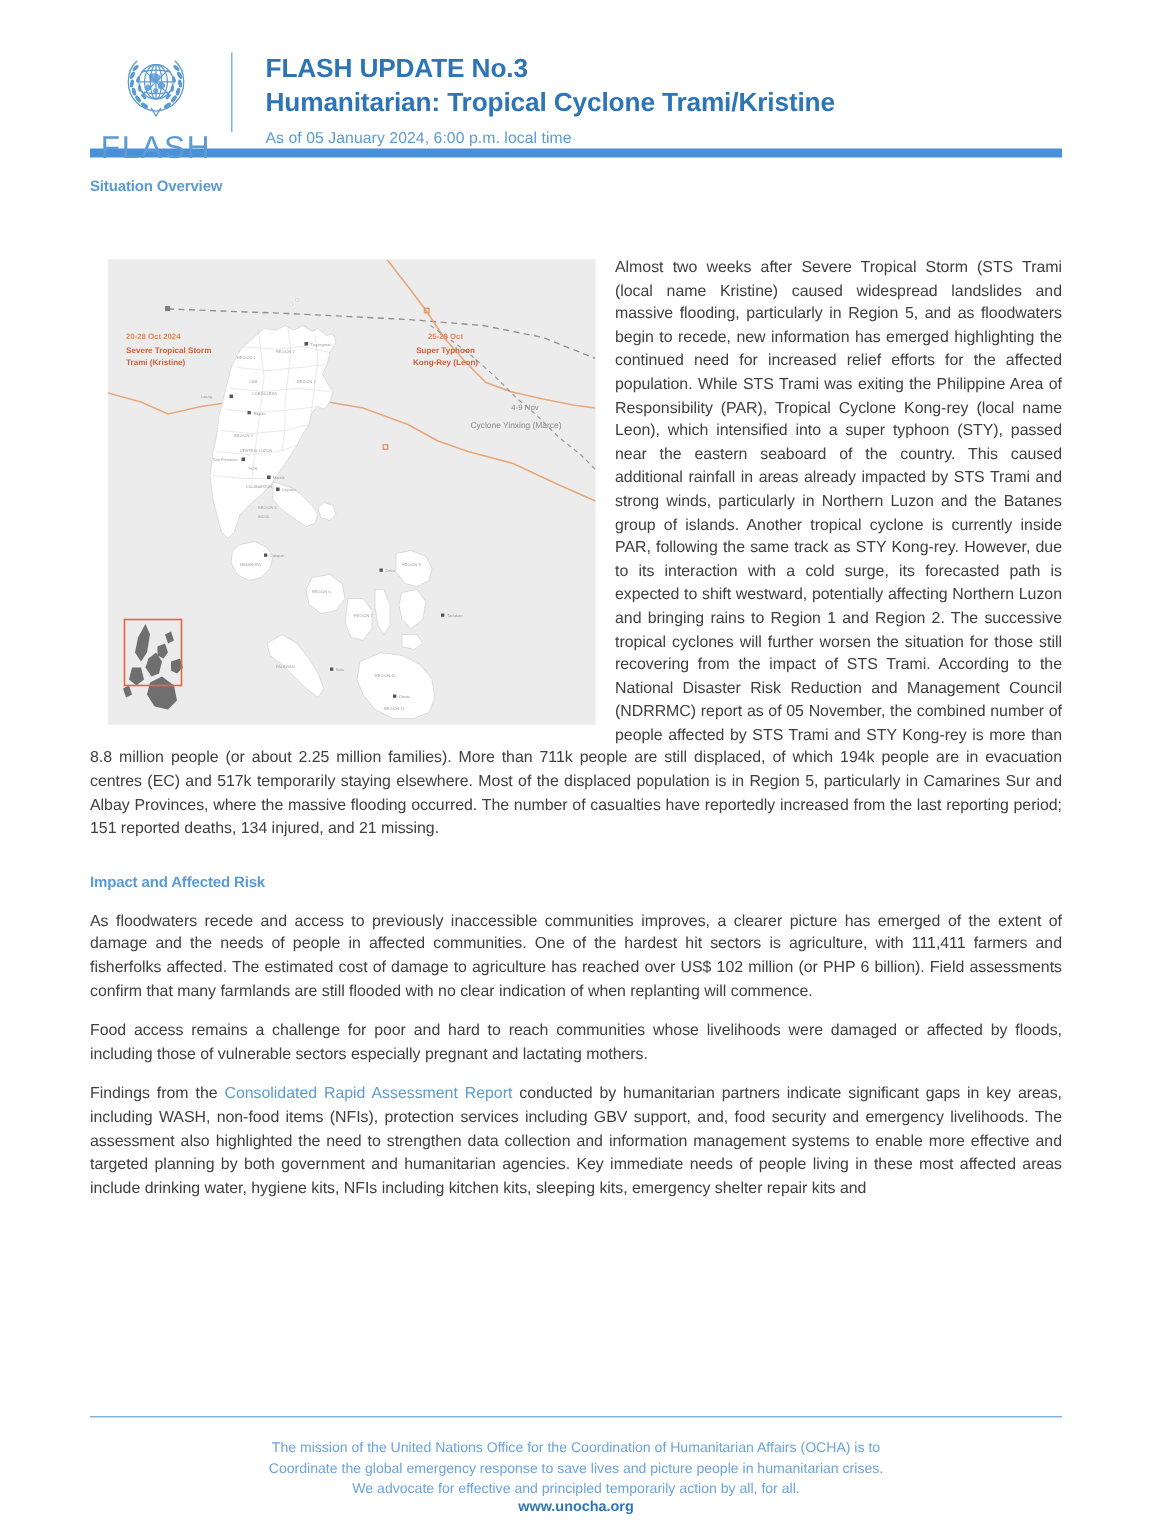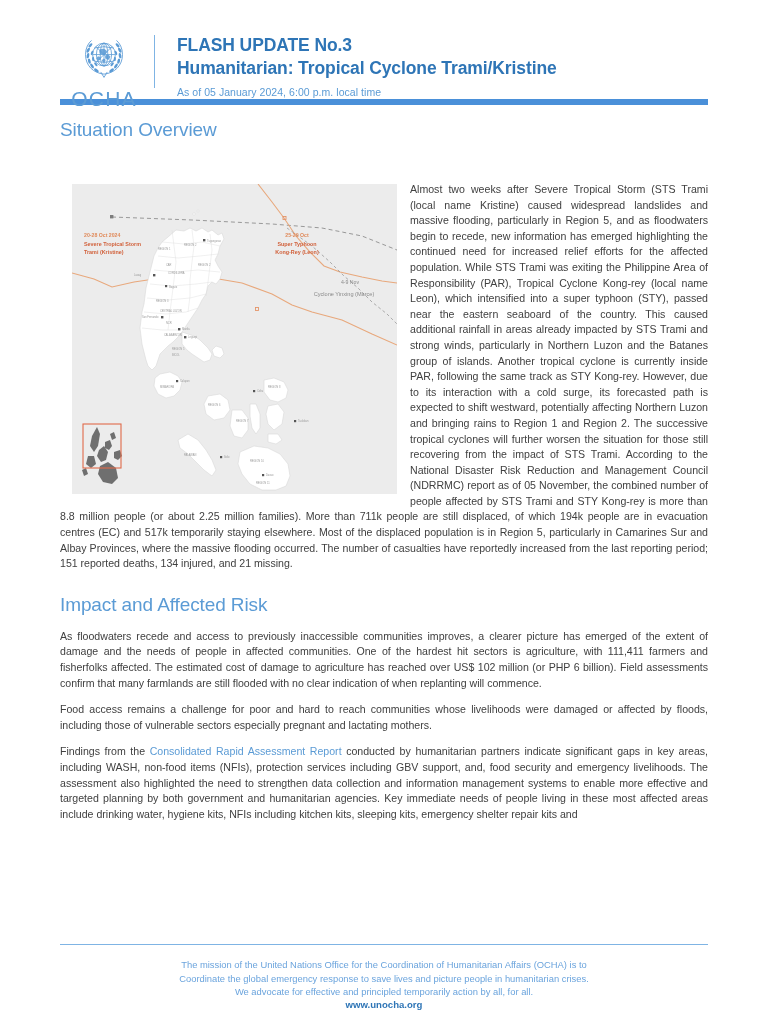--- a/index.html
+++ b/index.html
@@ -86,22 +86,22 @@
   }
 
   .blue-bar {
     height: 6px;
     background: #4a90d9;
     margin-top: 7px;
   }
 
   
   .section-heading {
-    font-size: 19px;
-    font-weight: normal;
+    font-size: 10px;
+    font-weight: bold;
     color: #5b9bd5;
     margin-top: 14px;
     margin-bottom: 9px;
     letter-spacing: -0.1px;
   }
   .section-heading.second {
     margin-top: 22px;
     margin-bottom: 13px;
   }
 
@@ -244,21 +244,21 @@
           <ellipse cx="75" cy="19" rx="4.6" ry="2.3" transform="rotate(45 75 19)"></ellipse>
           <ellipse cx="72" cy="33" rx="4.2" ry="2" transform="rotate(70 72 33)"></ellipse>
           <ellipse cx="70" cy="44" rx="4.2" ry="2" transform="rotate(95 70 44)"></ellipse>
           <ellipse cx="65" cy="54" rx="4.2" ry="2" transform="rotate(130 65 54)"></ellipse>
         </g>
 
         <g stroke="#5b9bd5" stroke-width="1.6" fill="none">
           <path d="M44 68 L50 78 L56 68"></path>
         </g>
       </svg>
-      <div class="ocha-word">OCHA</div>
+      <div class="ocha-word">FLASH</div>
     </div>
 
     <div class="header-rule"></div>
 
     <div class="header-text">
       <div class="title-line1">FLASH UPDATE No.3</div>
       <div class="title-line2">Humanitarian: Tropical Cyclone Trami/Kristine</div>
       <div class="title-sub">As of 05 January 2024, 6:00 p.m. local time</div>
     </div>
   </div>

